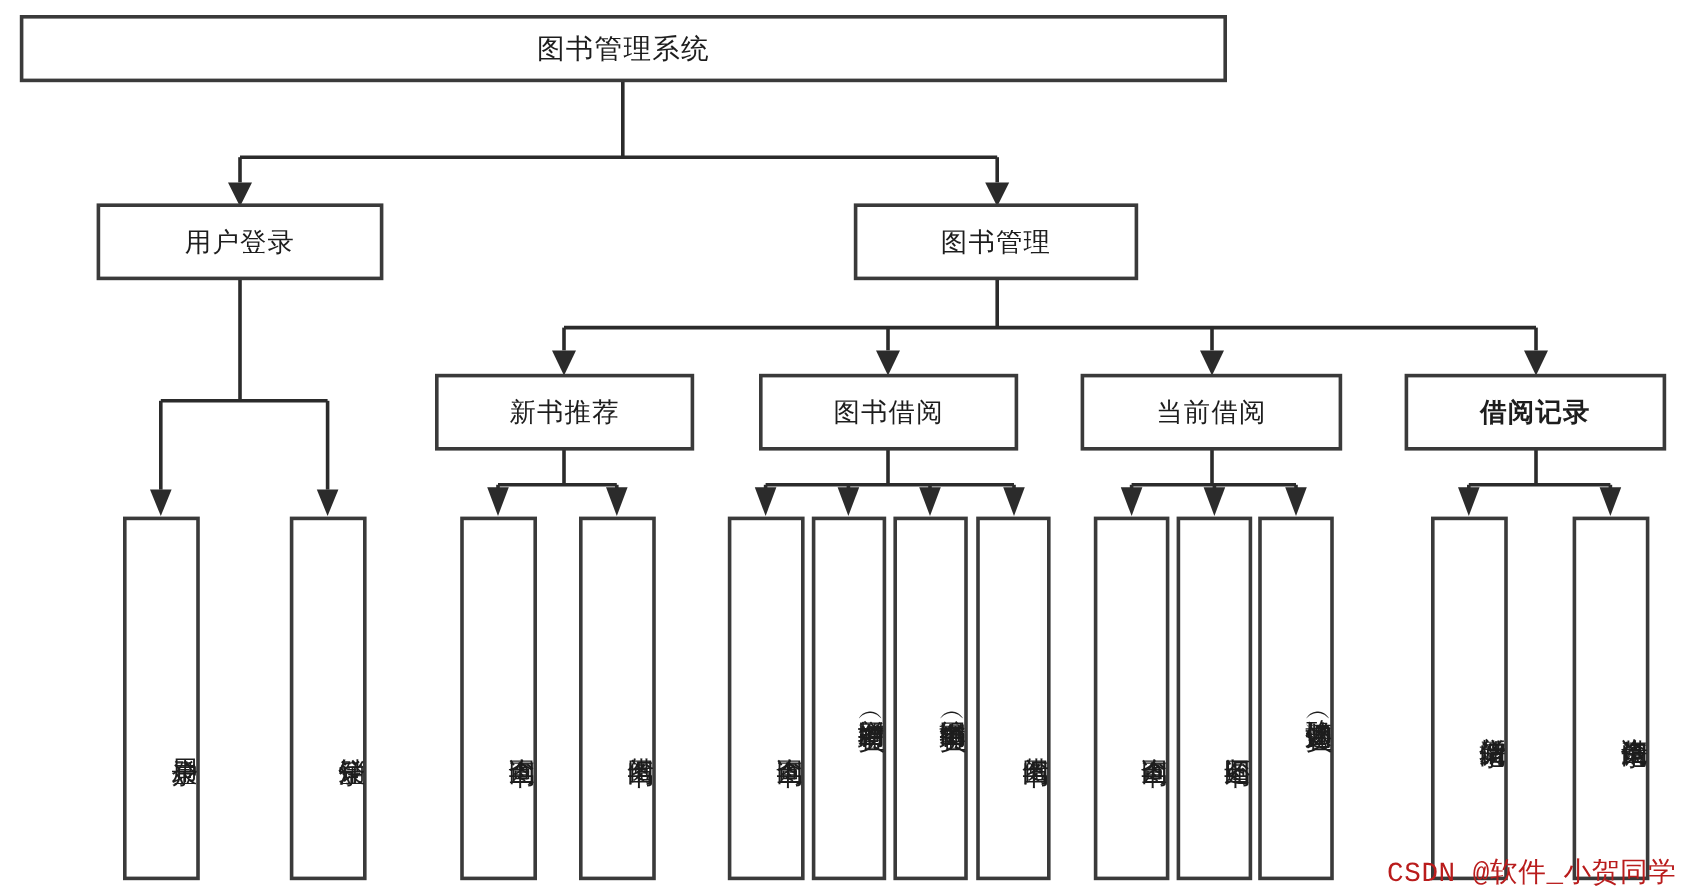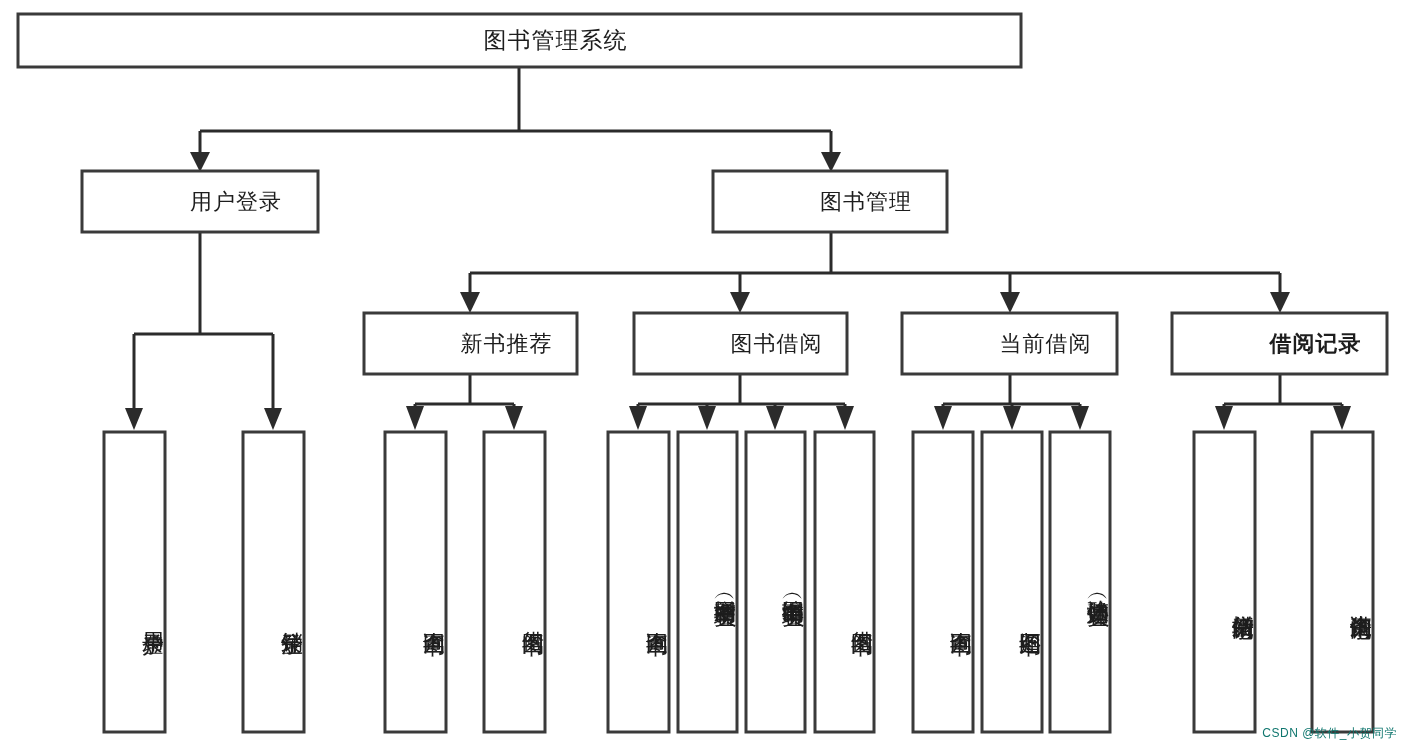--- a/index.html
+++ b/index.html
@@ -39,23 +39,23 @@
     stroke-linecap: butt;
   }
   .arrow-head {
     fill: #2b2b2b;
     stroke: none;
   }
   .watermark {
     position: absolute;
     right: 8px;
     bottom: 5px;
-    font-family: Liberation Sans, sans-serif;
-    font-size: 12px;
-    color: #0f766e;
+    font-family: Liberation Mono, monospace;
+    font-size: 23px;
+    color: #b91c1c;
     letter-spacing: 0.5px;
     white-space: nowrap;
     pointer-events: none;
   }
   .vlabel-wrap {
     position: absolute;
     display: flex;
     align-items: flex-start;
     justify-content: center;
     font-family: "DejaVu Sans", "Liberation Sans", sans-serif;
@@ -70,21 +70,20 @@
   .hlabel-wrap {
     position: absolute;
     display: flex;
     align-items: center;
     justify-content: center;
     font-family: "DejaVu Sans", "Liberation Sans", sans-serif;
     font-size: 22px;
     color: #1d1d1d;
     white-space: nowrap;
     letter-spacing: 1px;
-    padding-left: 36px;
   }
   .root-label {
     font-size: 23px;
   }
 </style>
 </head>
 <body>
 
 <div id="diagram-root">
 

